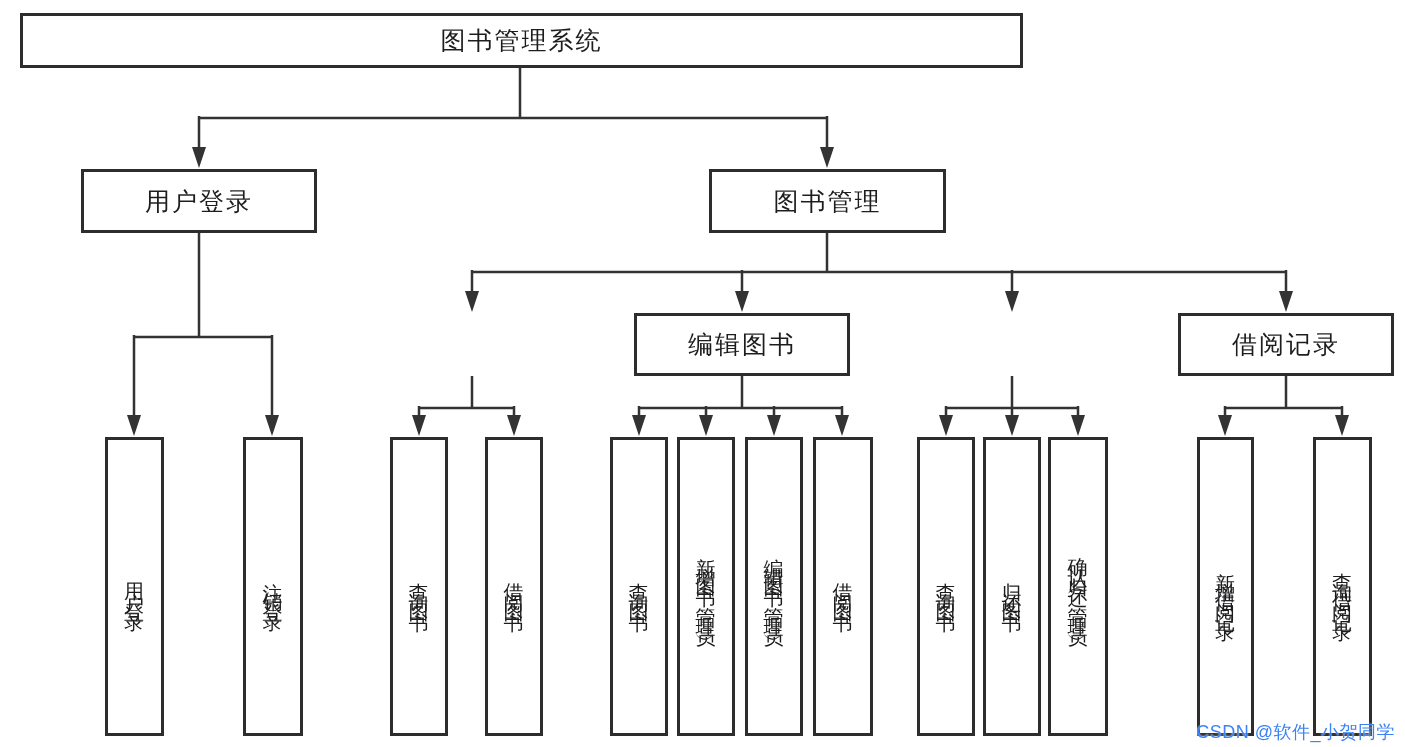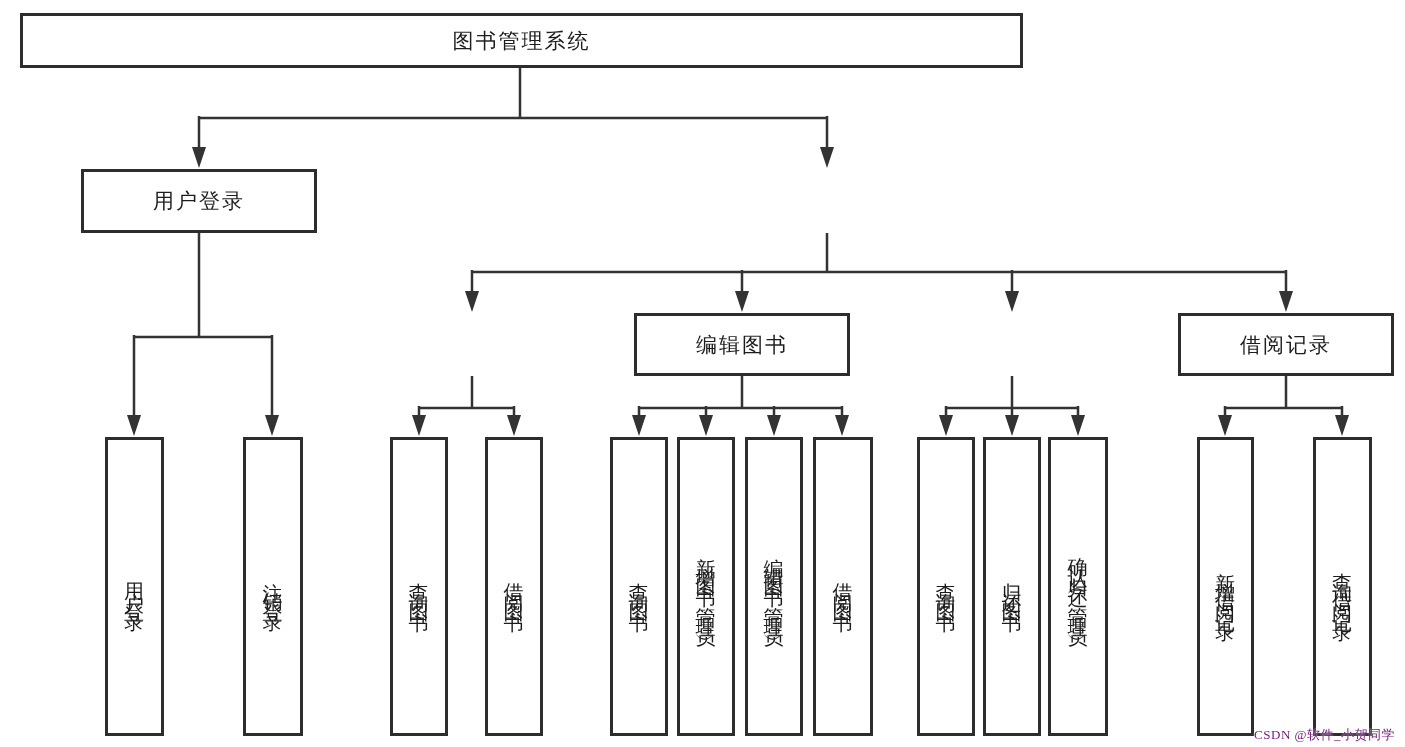--- a/index.html
+++ b/index.html
@@ -26,47 +26,46 @@
     box-sizing: border-box;
     background: #ffffff;
     border: 3px solid #2d2d2d;
     display: flex;
     align-items: center;
     justify-content: center;
     z-index: 1;
     color: #1d1d1f;
   }
   .node span {
-    font-size: 21px;
+    font-size: 25px;
     letter-spacing: 2px;
     white-space: nowrap;
   }
   .leaf {
     top: 437px;
     height: 299px;
   }
   .leaf span {
     writing-mode: vertical-rl;
     text-orientation: mixed;
     font-size: 20px;
     letter-spacing: 10px;
     line-height: 1;
     white-space: nowrap;
   }
   #watermark {
     position: absolute;
     right: 10px;
     bottom: 3px;
     z-index: 2;
-    font-size: 13px;
+    font-size: 18px;
     letter-spacing: 0.5px;
-    color: #701a75;
+    color: #3b82f6;
     text-shadow: 0 0 2px #ffffff;
     white-space: nowrap;
-    font-family: Liberation Serif, serif;
   }
 </style>
 </head>
 <body>
 
 <div id="canvas">
 
   <svg id="edges" viewBox="0 0 1405 747" xmlns="http://www.w3.org/2000/svg">
     <g>
       <path d="M520 68 V118 M199 118 H827 M199 116 V150 M827 116 V150" fill="none" stroke="#333333" stroke-width="2.5"></path>
@@ -97,20 +96,23 @@
       <path d="M1218 415 H1232 L1225 436 Z M1335 415 H1349 L1342 436 Z" fill="#333333" stroke="none"></path>
     </g>
   </svg>
 
   <div class="node" style="left:20px; top:13px; width:1003px; height:55px;">
     <span>图书管理系统</span>
   </div>
 
   <div class="node" style="left:81px; top:169px; width:236px; height:64px;">
     <span>用户登录</span>
+  </div>
+  <div class="node" style="left:709px; top:169px; width:237px; height:64px;">
+    <span>图书管理</span>
   </div>
 
   <div class="node" style="left:634px; top:313px; width:216px; height:63px; font-size:20px;">
     <span>编辑图书</span>
   </div>
   <div class="node" style="left:1178px; top:313px; width:216px; height:63px; font-size:20px;">
     <span>借阅记录</span>
   </div>
 
   <div class="leaf" style="left:105px; width:59px;">

